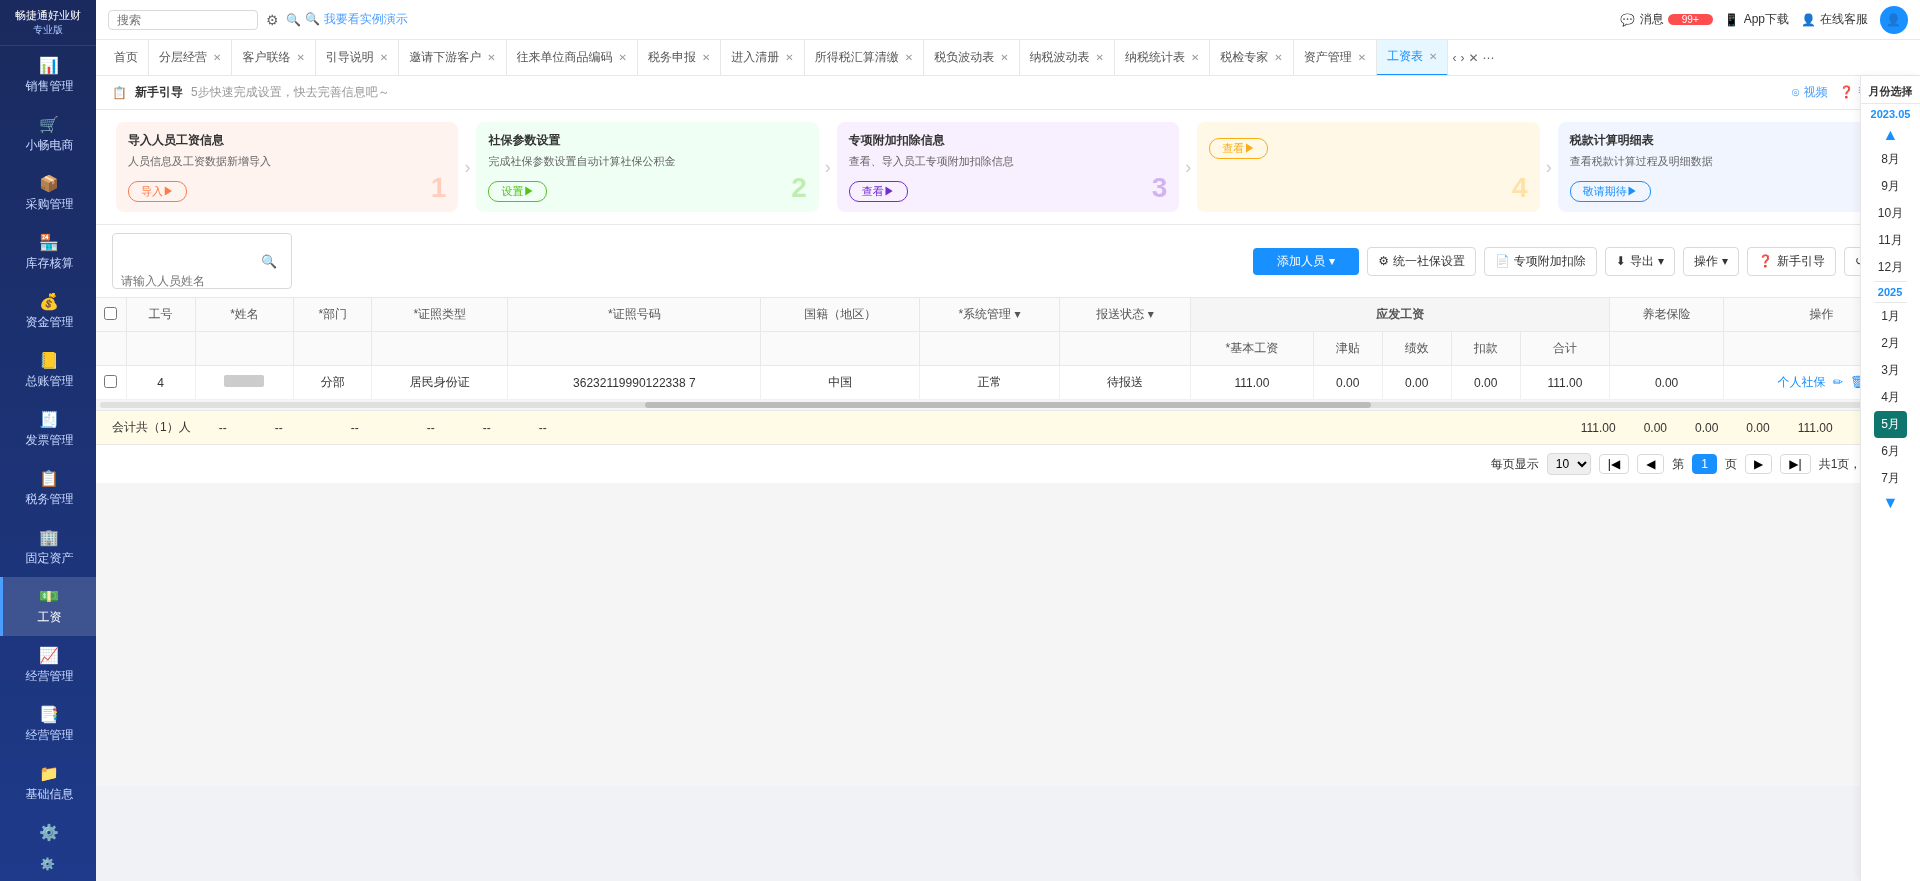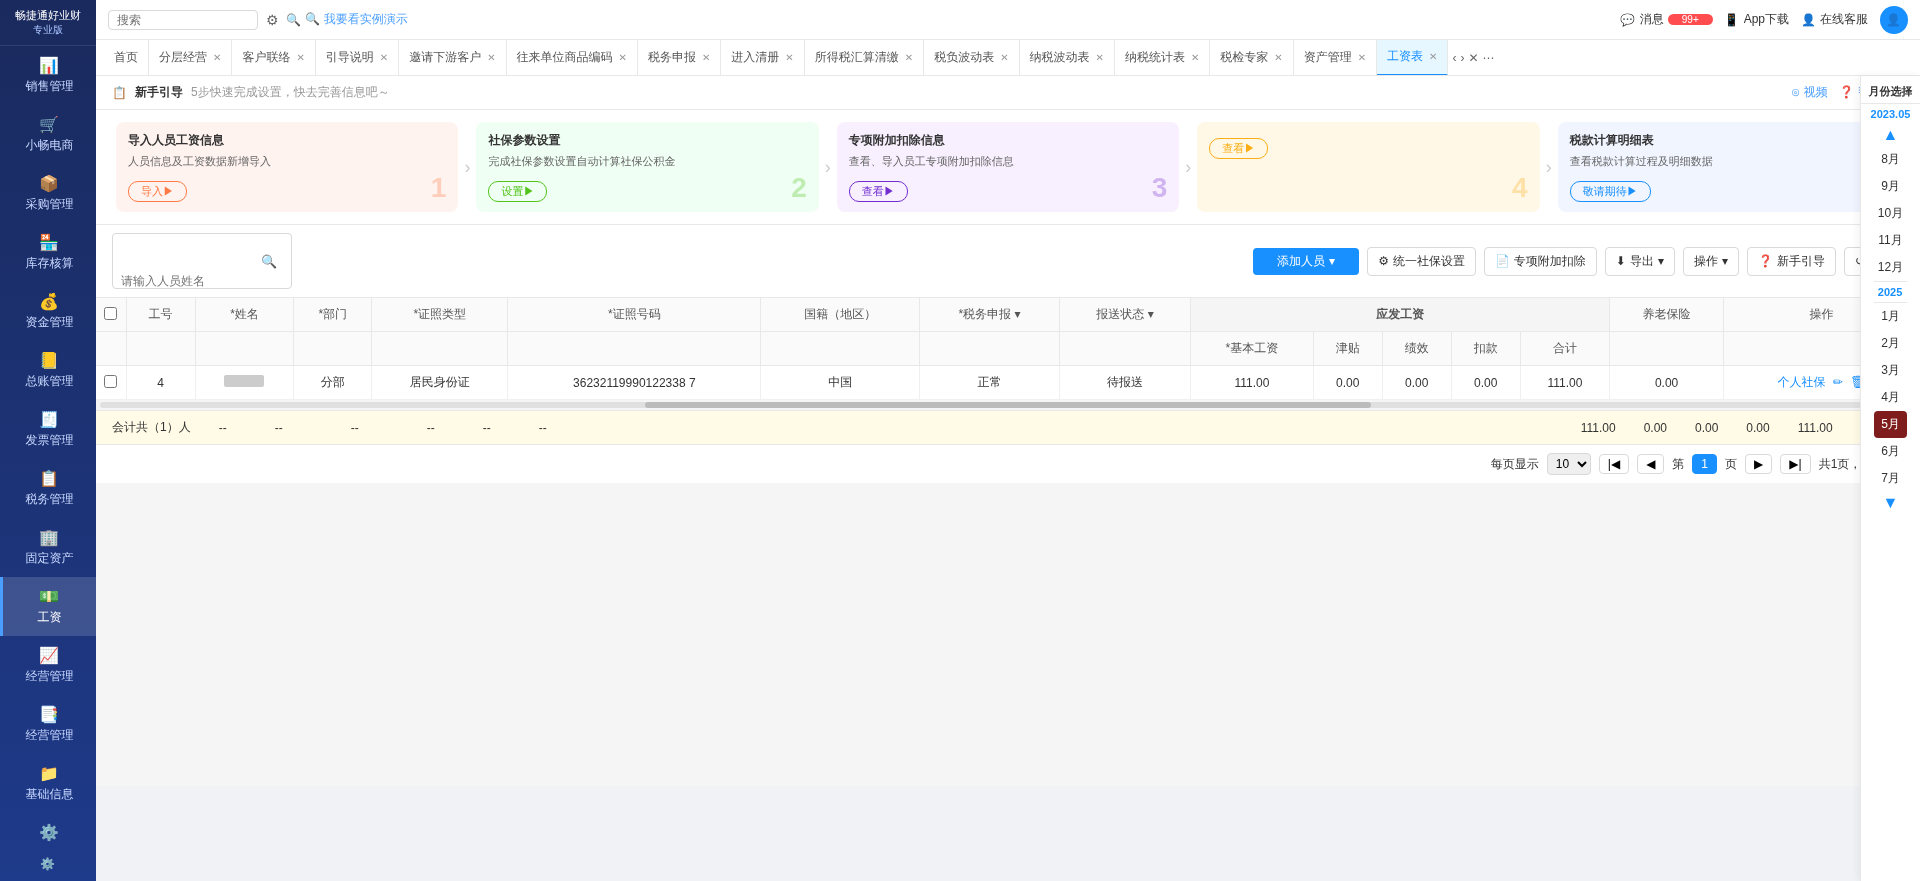--- a/index.html
+++ b/index.html
@@ -196,21 +196,21 @@
       padding: 4px 0; font-size: 12px; position: fixed; right: 0; top: 76px; height: calc(881px - 76px);
       box-shadow: -2px 0 8px rgba(0,0,0,0.06); z-index: 50;
       overflow-y: auto;
     }
     .month-panel-title { color: #333; font-size: 11px; font-weight: bold; text-align: center; padding: 4px; border-bottom: 1px solid #e8e8e8; width: 100%; }
     .month-panel-year { color: #1890ff; font-size: 11px; font-weight: bold; padding: 4px; text-align: left; }
     .month-nav { color: #1890ff; cursor: pointer; font-size: 16px; padding: 2px; }
     .month-item {
       width: 100%; padding: 5px 4px; text-align: center; cursor: pointer; color: #333; font-size: 12px;
     }
-    .month-item.active { background: #7f1d1d; color: #fff; border-radius: 4px; }
+    .month-item.active { background: #0f766e; color: #fff; border-radius: 4px; }
   </style>
 </head>
 <body>
 
 <div class="sidebar">
   <div class="sidebar-logo">
     <div class="sidebar-logo-text">畅捷通好业财</div>
     <div class="sidebar-version">专业版</div>
   </div>
   <div class="sidebar-menu">
@@ -476,21 +476,21 @@
             <tr>
               <th class="checkbox-cell">
                 <input type="checkbox" style="">
               </th>
               <th>工号</th>
               <th>*姓名</th>
               <th>*部门</th>
               <th>*证照类型</th>
               <th>*证照号码</th>
               <th>国籍（地区）</th>
-              <th>*税务申报 ▾</th>
+              <th>*系统管理 ▾</th>
               <th>报送状态 ▾</th>
               <th colspan="5" class="th-group">应发工资</th>
               <th>养老保险</th>
               <th>操作</th>
             </tr>
             <tr>
               <th class="checkbox-cell"></th>
               <th></th>
               <th></th>
               <th></th>

